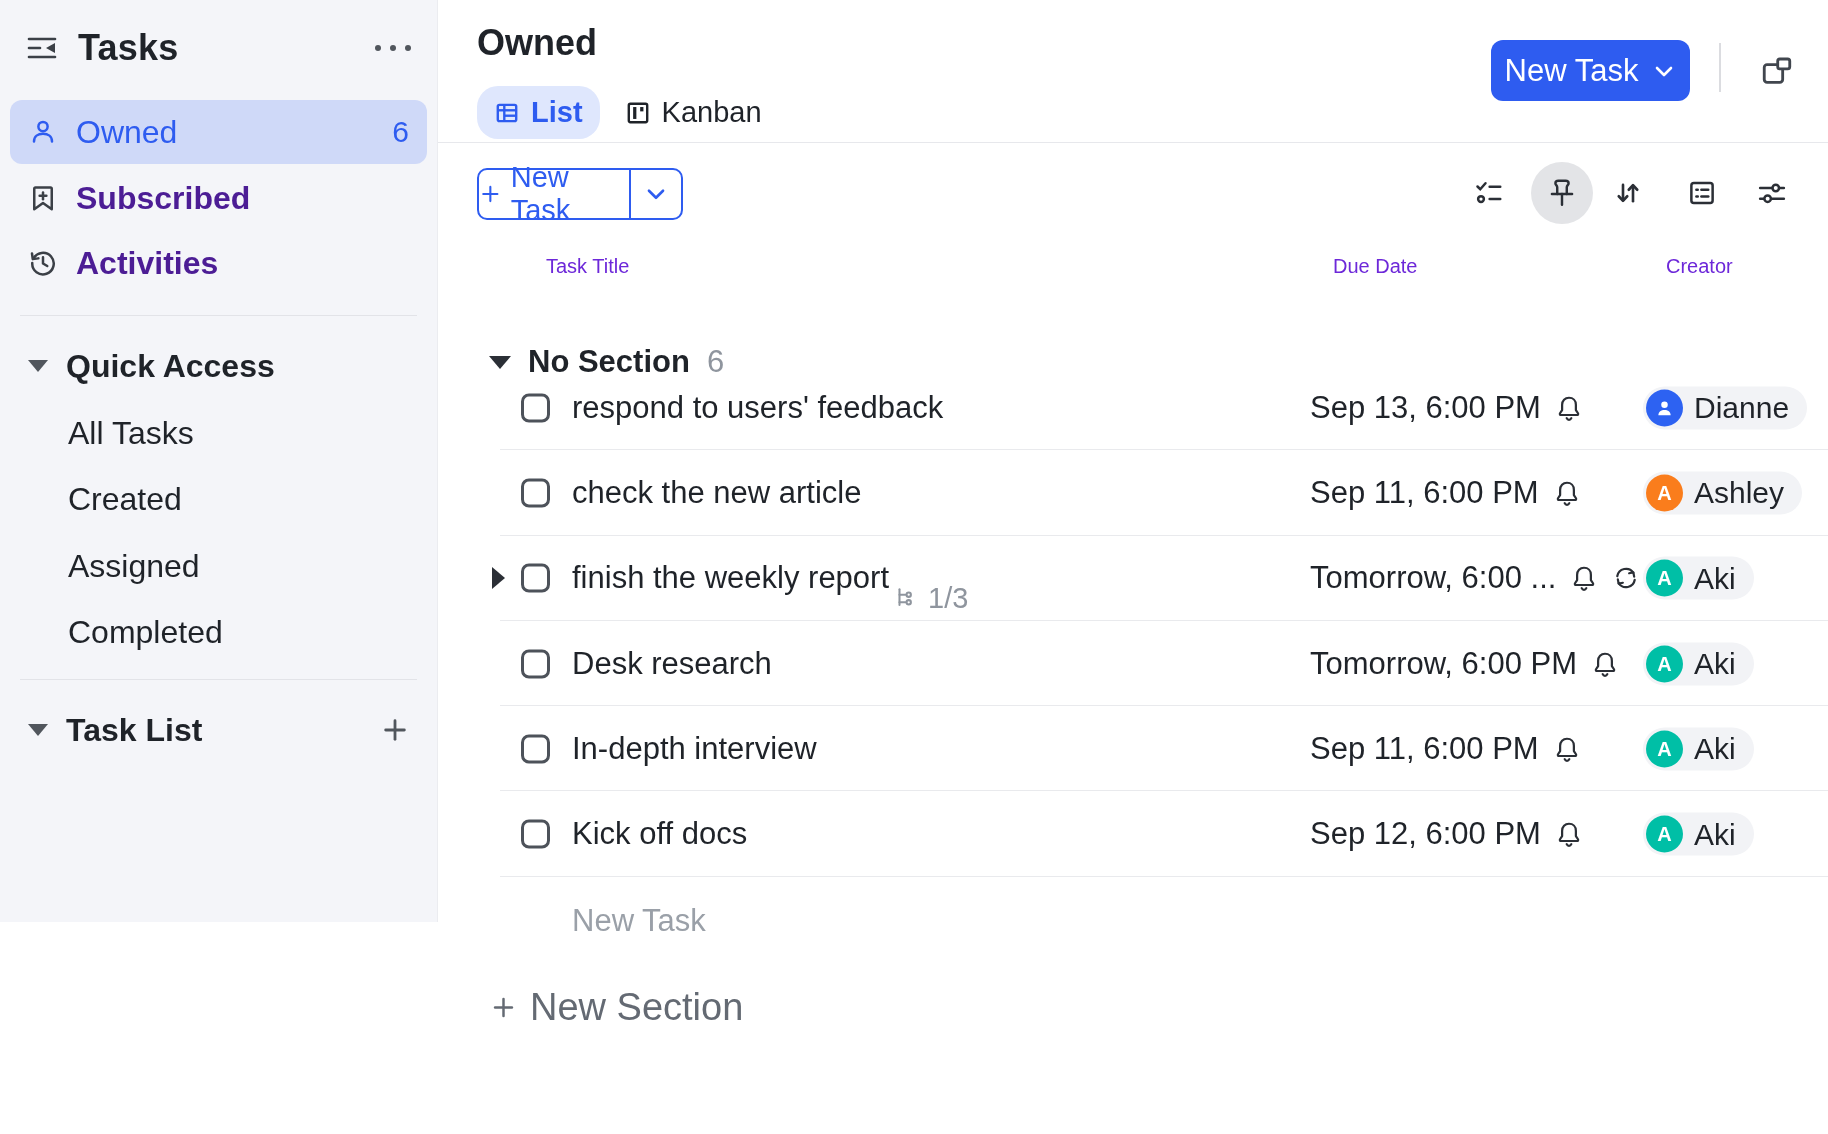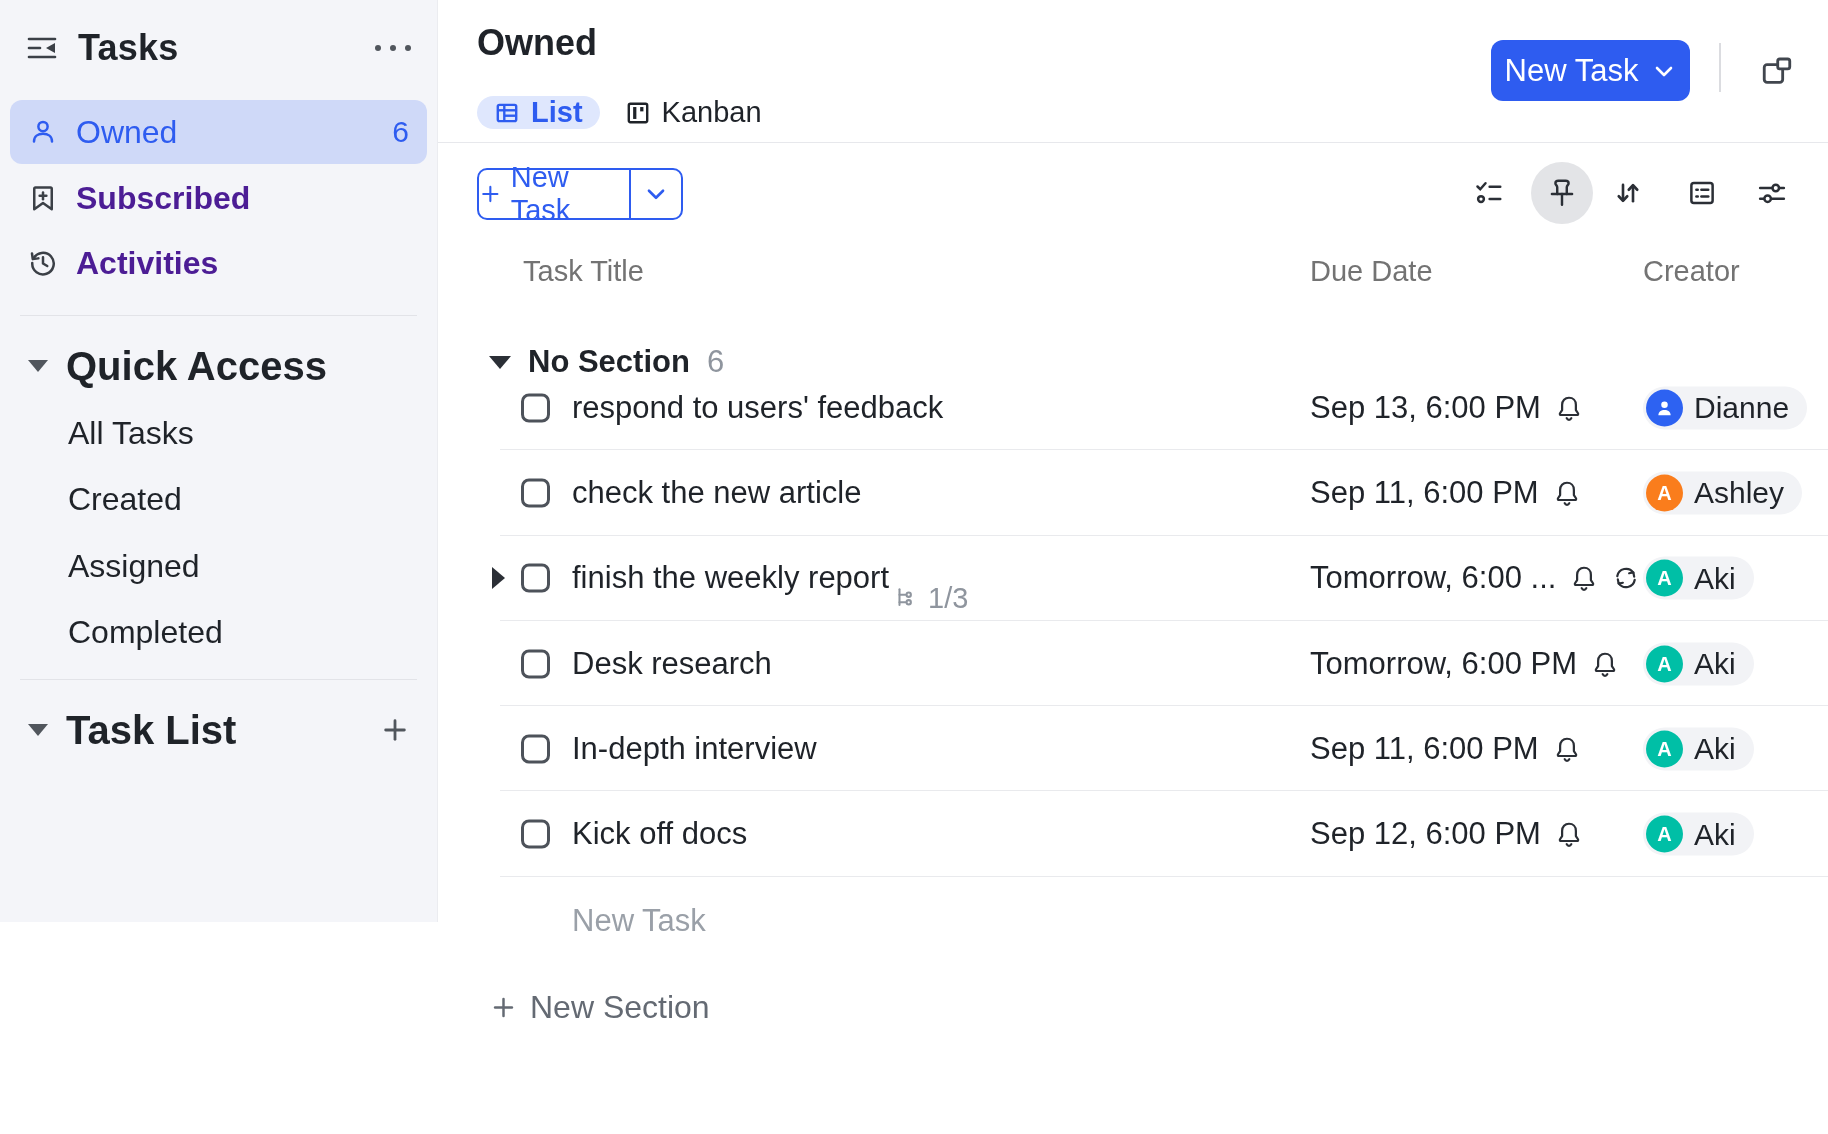--- a/index.html
+++ b/index.html
@@ -24,35 +24,35 @@
     display:flex;align-items:center;padding:0 18px;box-sizing:border-box;
     font-size:32px;color:#4c1d95;cursor:pointer;font-weight:bold;}
   .sb-item .ic{width:30px;height:30px;margin-right:18px;color:#3b4047;flex:0 0 auto;}
   .sb-item.selected{background:#cfd9f8;color:#2e5cf0;font-weight:500;}
   .sb-item.selected .ic{color:#2e5cf0;}
   .sb-badge{margin-left:auto;font-size:30px;color:#2e5cf0;}
 
   .sb-divider{position:absolute;left:20px;right:20px;height:1px;background:#e2e3e8;}
 
   .sb-section{position:absolute;left:10px;right:10px;height:64px;display:flex;align-items:center;
-    padding:0 18px;box-sizing:border-box;font-size:40px;font-weight:600;cursor:pointer;}
+    padding:0 18px;box-sizing:border-box;font-size:32px;font-weight:600;cursor:pointer;}
   .tri-down{width:0;height:0;border-left:10px solid transparent;border-right:10px solid transparent;
     border-top:12px solid #51565d;margin-right:18px;flex:0 0 auto;}
   .sb-plus{margin-left:auto;width:28px;height:28px;color:#51565d;cursor:pointer;}
 
   .sb-subitem{position:absolute;left:10px;right:10px;height:66px;display:flex;align-items:center;
     padding-left:58px;box-sizing:border-box;font-size:32px;color:#1f2329;border-radius:12px;cursor:pointer;}
 
   
   .main{position:absolute;left:438px;top:0;right:0;bottom:0;background:#fff;}
   .page-title{position:absolute;left:39px;top:22px;font-size:36px;font-weight:600;}
 
   .tabs{position:absolute;left:39px;top:88px;height:49px;display:flex;align-items:center;}
   .tab{display:flex;align-items:center;gap:11px;font-size:29px;cursor:pointer;}
-  .tab.active{background:#dfe7fd;border-radius:21px;height:33px;padding:0 17px;
+  .tab.active{background:#dfe7fd;border-radius:21px;height:53px;padding:0 17px;
     color:#2e5cf0;font-weight:600;}
   .tab.plain{margin-left:25px;color:#1f2329;font-weight:500;}
   .tab .ic{width:26px;height:26px;}
   .main-divider{position:absolute;top:142px;left:0;right:0;height:1px;background:#e7e8ec;}
 
   .split-btn{position:absolute;left:39px;top:168px;width:206px;height:52px;background:#fff;
     border:2px solid #2e5cf0;border-radius:10px;box-sizing:border-box;display:flex;color:#2e5cf0;cursor:pointer;}
   .split-main{flex:1;display:flex;align-items:center;justify-content:center;gap:9px;
     font-size:29px;border-right:2px solid #2e5cf0;}
   .split-caret{width:50px;display:flex;align-items:center;justify-content:center;}
@@ -61,21 +61,21 @@
   .pin-circle{position:absolute;left:1093px;top:162px;width:62px;height:62px;border-radius:50%;
     background:#e3e4e7;display:flex;align-items:center;justify-content:center;cursor:pointer;}
   .pin-circle .ic{width:34px;height:34px;color:#2b2f36;}
 
   .primary-btn{position:absolute;left:1053px;top:40px;width:199px;height:61px;background:#2e5cf0;
     border-radius:12px;color:#fff;display:flex;align-items:center;justify-content:center;gap:14px;
     font-size:31px;cursor:pointer;}
   .top-divider{position:absolute;left:1281px;top:43px;width:2px;height:49px;background:#dbdce0;}
   .window-btn{position:absolute;left:1322px;top:54px;width:34px;height:34px;color:#41464e;cursor:pointer;}
 
-  .col-head{position:absolute;top:255px;font-size:29px;color:#737373;}
+  .col-head{position:absolute;top:255px;font-size:20px;color:#6d28d9;margin-left:23px;}
   .ch-title{left:85px;} .ch-due{left:872px;} .ch-creator{left:1205px;}
 
   .section-row{position:absolute;top:332px;left:51px;height:60px;display:flex;align-items:center;gap:17px;}
   .sec-tri{width:0;height:0;border-left:11px solid transparent;border-right:11px solid transparent;
     border-top:13px solid #2b2f36;cursor:pointer;}
   .sec-label{font-size:31px;font-weight:600;}
   .sec-count{font-size:31px;color:#8f959e;}
 
   .rows{position:absolute;top:365px;left:0;right:0;text-decoration:underline;}
   .trow{position:relative;height:85.3px;}
@@ -93,21 +93,21 @@
   .creator{left:1205px;}
   .cpill{display:inline-flex;align-items:center;gap:11px;background:#f2f3f6;border-radius:26px;
     padding:3px 18px 3px 3px;font-size:30px;cursor:pointer;}
   .avatar{width:37px;height:37px;border-radius:50%;display:flex;align-items:center;justify-content:center;
     color:#fff;font-size:20px;font-weight:600;flex:0 0 auto;}
   .avatar .ic{width:23px;height:23px;}
 
   .newtask-row{position:absolute;top:878px;left:0;right:0;height:86px;}
   .nt-text{left:134px;font-size:31px;color:#9aa0a8;cursor:text;}
   .new-section{position:absolute;top:984px;left:52px;height:46px;display:flex;align-items:center;gap:13px;
-    color:#646a73;font-size:32px;cursor:pointer;}
+    color:#646a73;font-size:38px;cursor:pointer;}
   .new-section .ic{width:27px;height:27px;}
 </style>
 </head>
 <body>
 
 <div class="sidebar">
 
   <div class="sb-head">
     <span class="collapse-btn">
       <svg viewBox="0 0 32 26" fill="none" stroke="currentColor" stroke-width="2.6" stroke-linecap="round">

